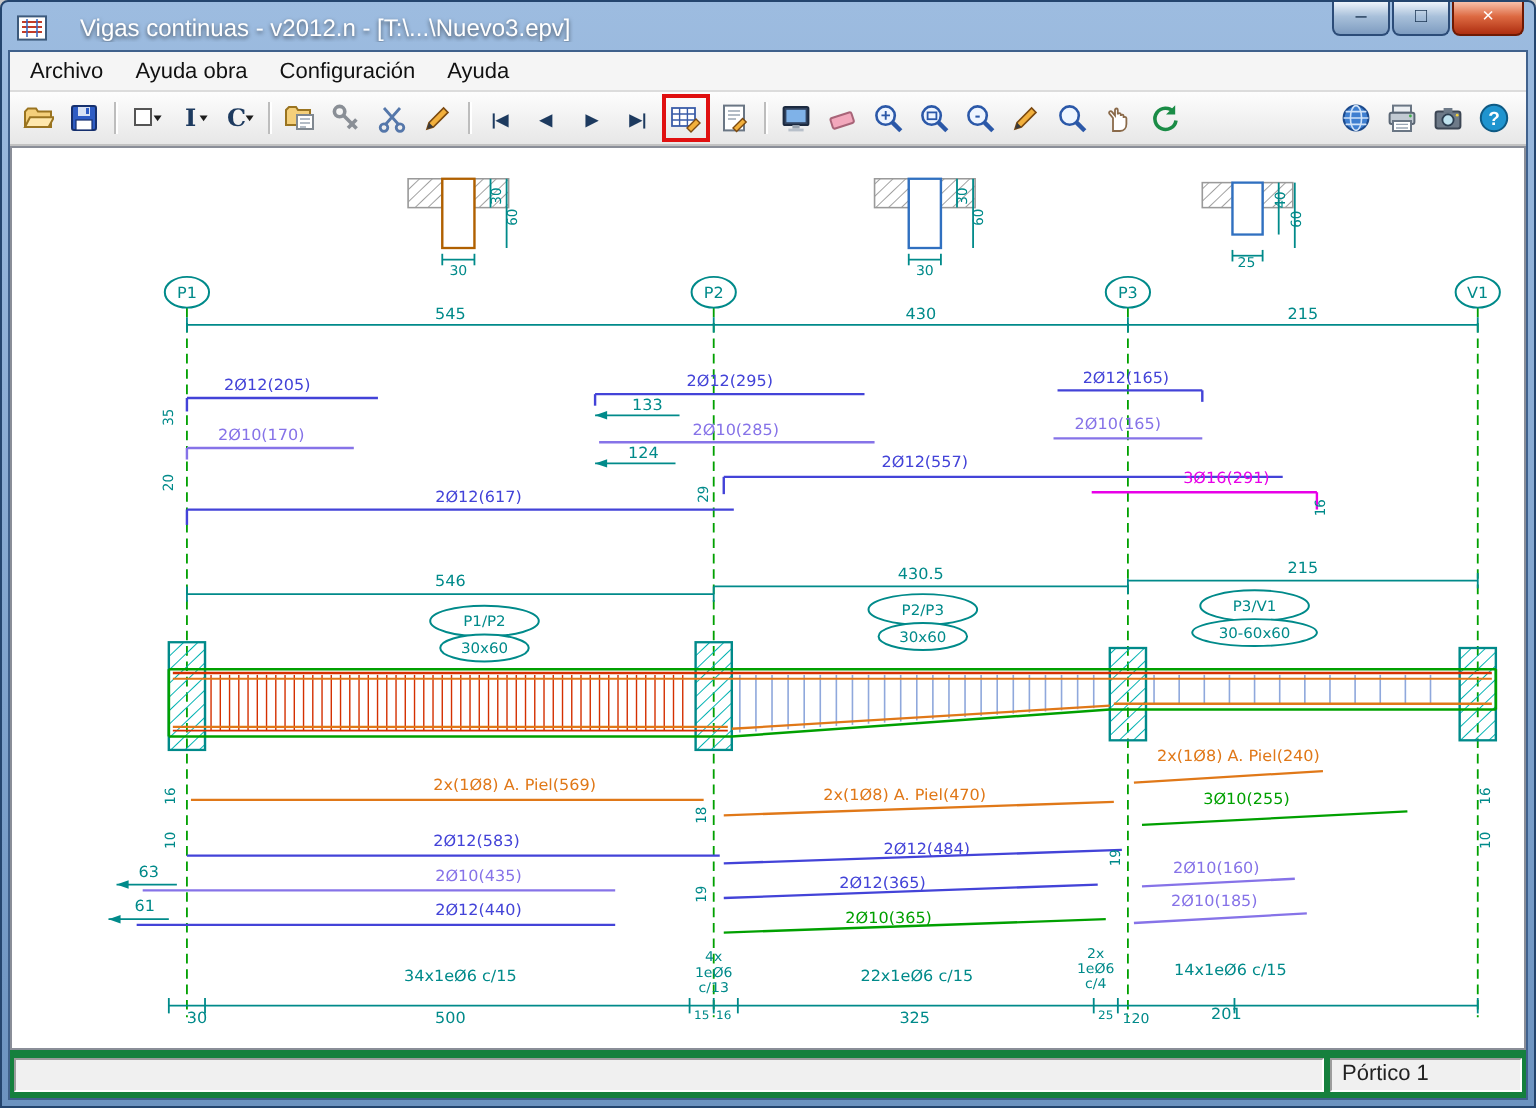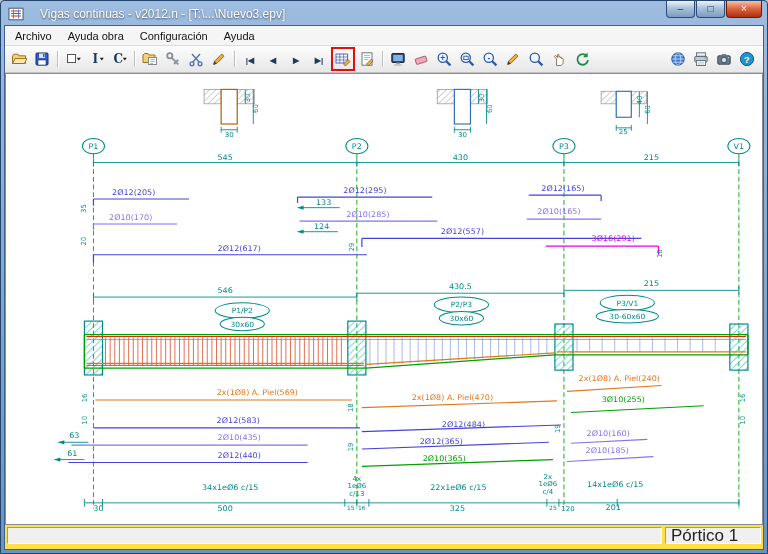--- a/index.html
+++ b/index.html
@@ -24,21 +24,21 @@
     border-bottom:1px solid #c2c2c2;padding:1px 3px;}
   .tleft,.tright{display:flex;align-items:center;gap:1px;}
   .tright{margin-left:auto;padding-right:2px;}
   .tbtn{width:20px;height:20px;display:flex;align-items:center;justify-content:center;border:1px solid transparent;border-radius:2px;}
   .tbtn svg{width:16px;height:16px;}
   .tbtn.hl{border:2px solid #e01010;border-radius:0;}
   .tsep{width:1px;height:16px;background:#bdbdbd;margin:0 3px;box-shadow:1px 0 0 #fff;}
   .canvas{flex:1;min-height:0;background:#fff;border:1px solid #8a8e98;position:relative;overflow:hidden;}
   .canvas svg{position:absolute;inset:0;width:100%;height:100%;}
   .canvas text{font-family:"DejaVu Sans",sans-serif;}
-  .statusbar{height:20px;display:flex;align-items:flex-start;gap:3px;background:#fde047;padding:2px 2px 2px 2px;font-size:17px;color:#222;}
+  .statusbar{height:20px;display:flex;align-items:center;gap:3px;background:#15803d;padding:2px 2px 2px 2px;font-size:11px;color:#222;}
   .spanel{height:15px;border:1px solid;border-color:#9c9c9c #ffffff #ffffff #9c9c9c;background:#f0f0f0;}
   .spanel.left{flex:1;}
   .spanel.right{width:84px;padding:0 5px;line-height:15px;white-space:nowrap;}
 </style>
 </head>
 <body>
 
 <div class="window">
   <div class="titlebar">
     <span class="appicon"><svg id="appicon" viewBox="0 0 16 16">

